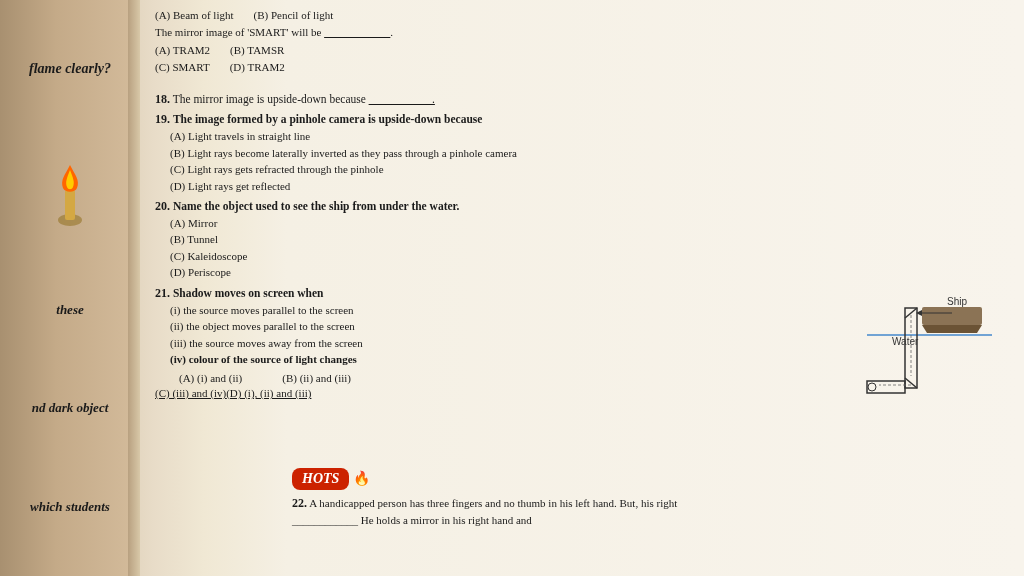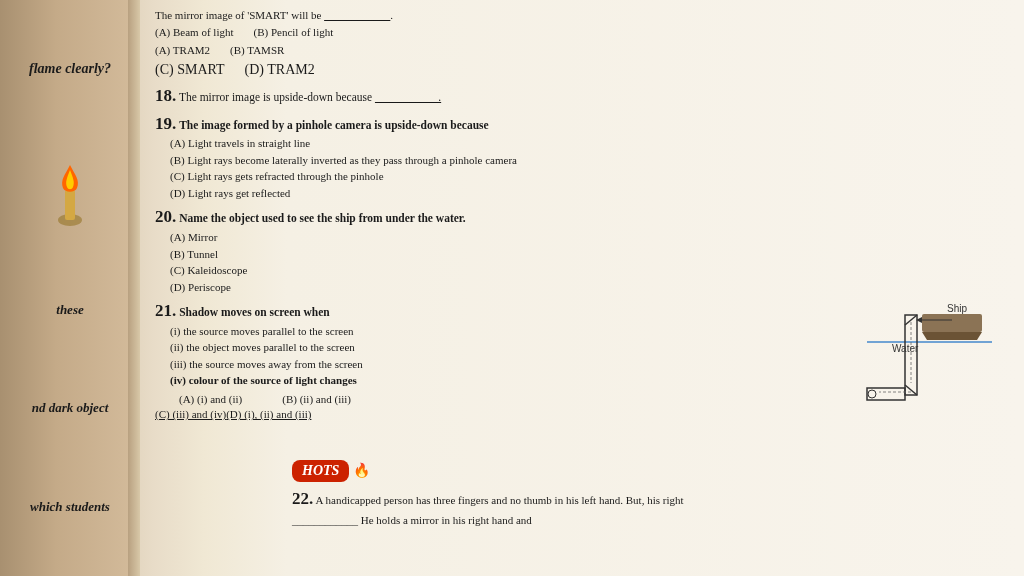--- a/index.html
+++ b/index.html
@@ -62,21 +62,21 @@
 
     .question-block {
       margin-bottom: 4px;
       font-size: 11.5px;
       color: #1a1a1a;
       line-height: 1.4;
     }
 
     .question-number {
       font-weight: bold;
-      font-size: 17px;
+      font-size: 12px;
     }
 
     .option {
       margin-left: 15px;
       font-size: 11px;
       line-height: 1.5;
     }
 
     .bold-text {
       font-weight: bold;
@@ -147,35 +147,35 @@
     <div class="sidebar-text">these</div>
     <div class="sidebar-text">nd dark object</div>
     <div class="sidebar-text">which students</div>
   </div>
 
   <div class="page-fold"></div>
 
   <div class="main-content">
 
     <div class="question-block">
+      <div style="display:flex; gap:20px; font-size:11px; margin-bottom:2px;">
+        <div>(A) Beam of light</div>
+        <div>(B) Pencil of light</div>
+      </div>
       <div style="font-size:11px; display:flex; gap:15px; margin-bottom:2px;">
         <div>
           <span>The mirror image of 'SMART' will be</span>
           <span style="text-decoration:underline;">____________</span>.
         </div>
       </div>
       <div style="display:flex; gap:20px; font-size:11px; margin-bottom:2px;">
-        <div>(A) Beam of light</div>
-        <div>(B) Pencil of light</div>
-      </div>
-      <div style="display:flex; gap:20px; font-size:11px; margin-bottom:2px;">
         <div>(A) TRAM2</div>
         <div>(B) TAMSR</div>
       </div>
-      <div style="display:flex; gap:20px; font-size:14px; margin-bottom:4px;">
+      <div style="display:flex; gap:20px; font-size:11px; margin-bottom:15px;">
         <div>(C) SMART</div>
         <div>(D) TRAM2</div>
       </div>
     </div>
 
     <div class="question-block">
       <span class="question-number">18.</span>
       <span>The mirror image is upside-down because</span>
       <span style="text-decoration:underline;">___________.</span>
     </div>

